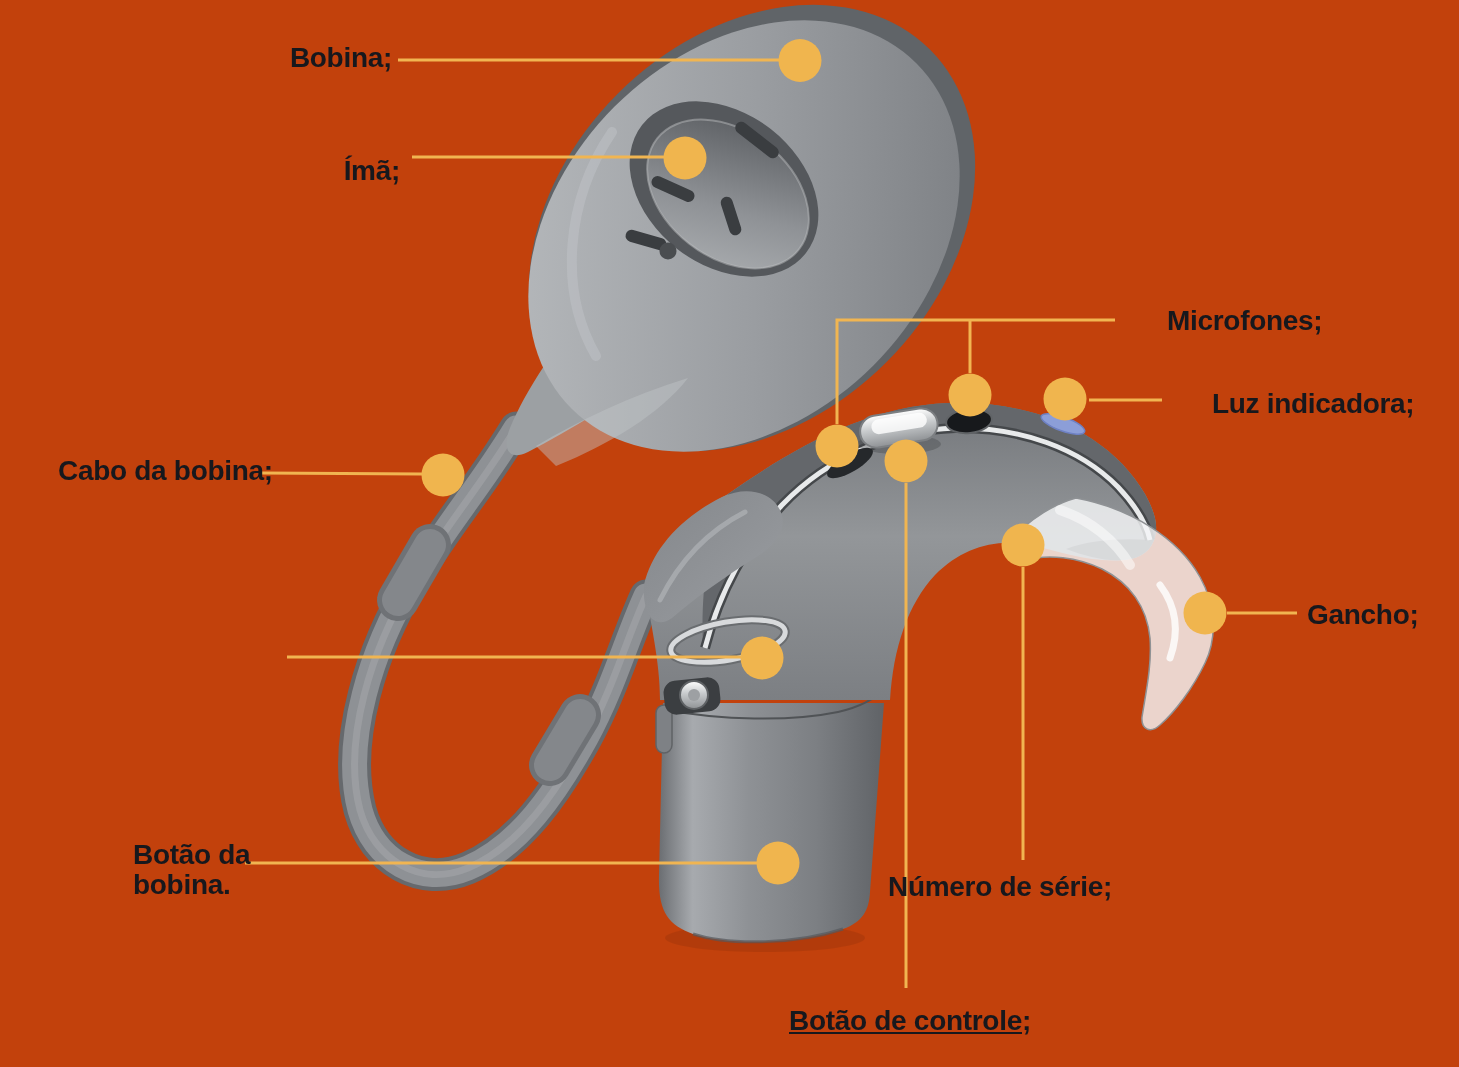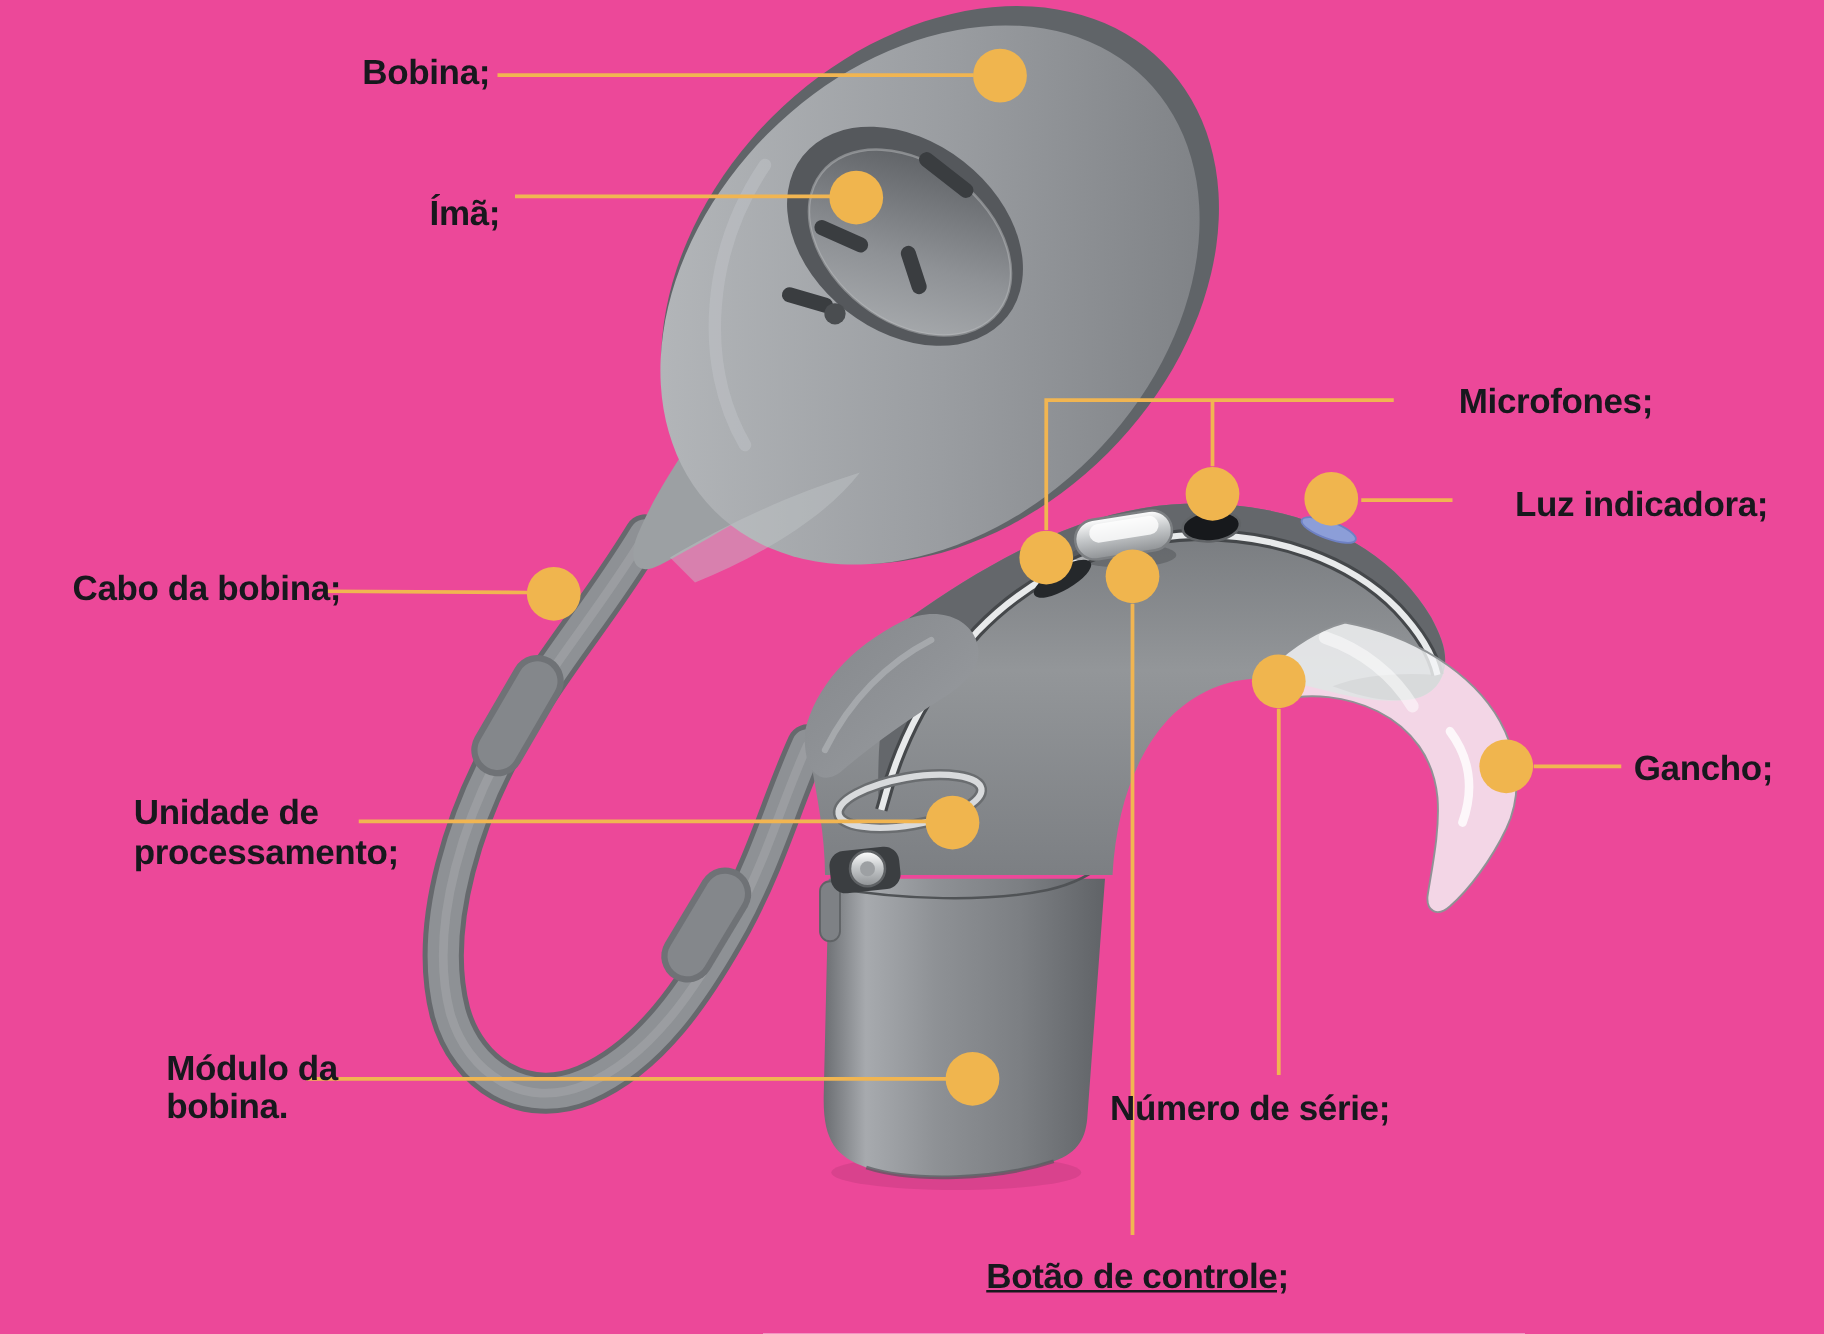--- a/index.html
+++ b/index.html
@@ -1,19 +1,19 @@
 <!DOCTYPE html>
 <html><head>
 <meta charset="utf-8">
 <style>
   html,body{margin:0;padding:0;background:#ffffff;}
   .stage{
     position:relative;
     width:1459px;height:1067px;
-    background:#ec4899;
+    background:#c2410c;
     overflow:hidden;
     font-family:"Liberation Sans",sans-serif;
   }
   .stage svg{position:absolute;left:0;top:0;}
   .lbl{
     position:absolute;
     font-weight:700;
     font-size:28px;
     line-height:32px;
     letter-spacing:-0.3px;
@@ -164,24 +164,20 @@
       <circle cx="906" cy="461" r="21.5"></circle>
     </g>
   </svg>
 
   <div class="lbl r" style="right:1067px;top:42px;">Bobina;</div>
   <div class="lbl r" style="right:1059px;top:155px;">Ímã;</div>
   <div class="lbl" style="left:1167px;top:305px;">Microfones;</div>
   <div class="lbl" style="left:1180px;top:388px;margin-left:32px;">Luz indicadora;</div>
   <div class="lbl" style="left:58px;top:455px;">Cabo da bobina;</div>
   <div class="lbl" style="left:1307px;top:599px;">Gancho;</div>
-  <div class="lbl" style="left:107px;top:634px;">
-    <span class="ln">Unidade de</span>
-    <span class="ln">processamento;</span>
-  </div>
   <div class="lbl tight" style="left:133px;top:840px;">
-    <span class="ln">Módulo da</span>
+    <span class="ln">Botão da</span>
     <span class="ln">bobina.</span>
   </div>
   <div class="lbl" style="left:888px;top:871px;">Número de série;</div>
   <div class="lbl" style="left:789px;top:1005px;text-decoration:underline;">Botão de controle;</div>
 
 </div>
 
 </body></html>

